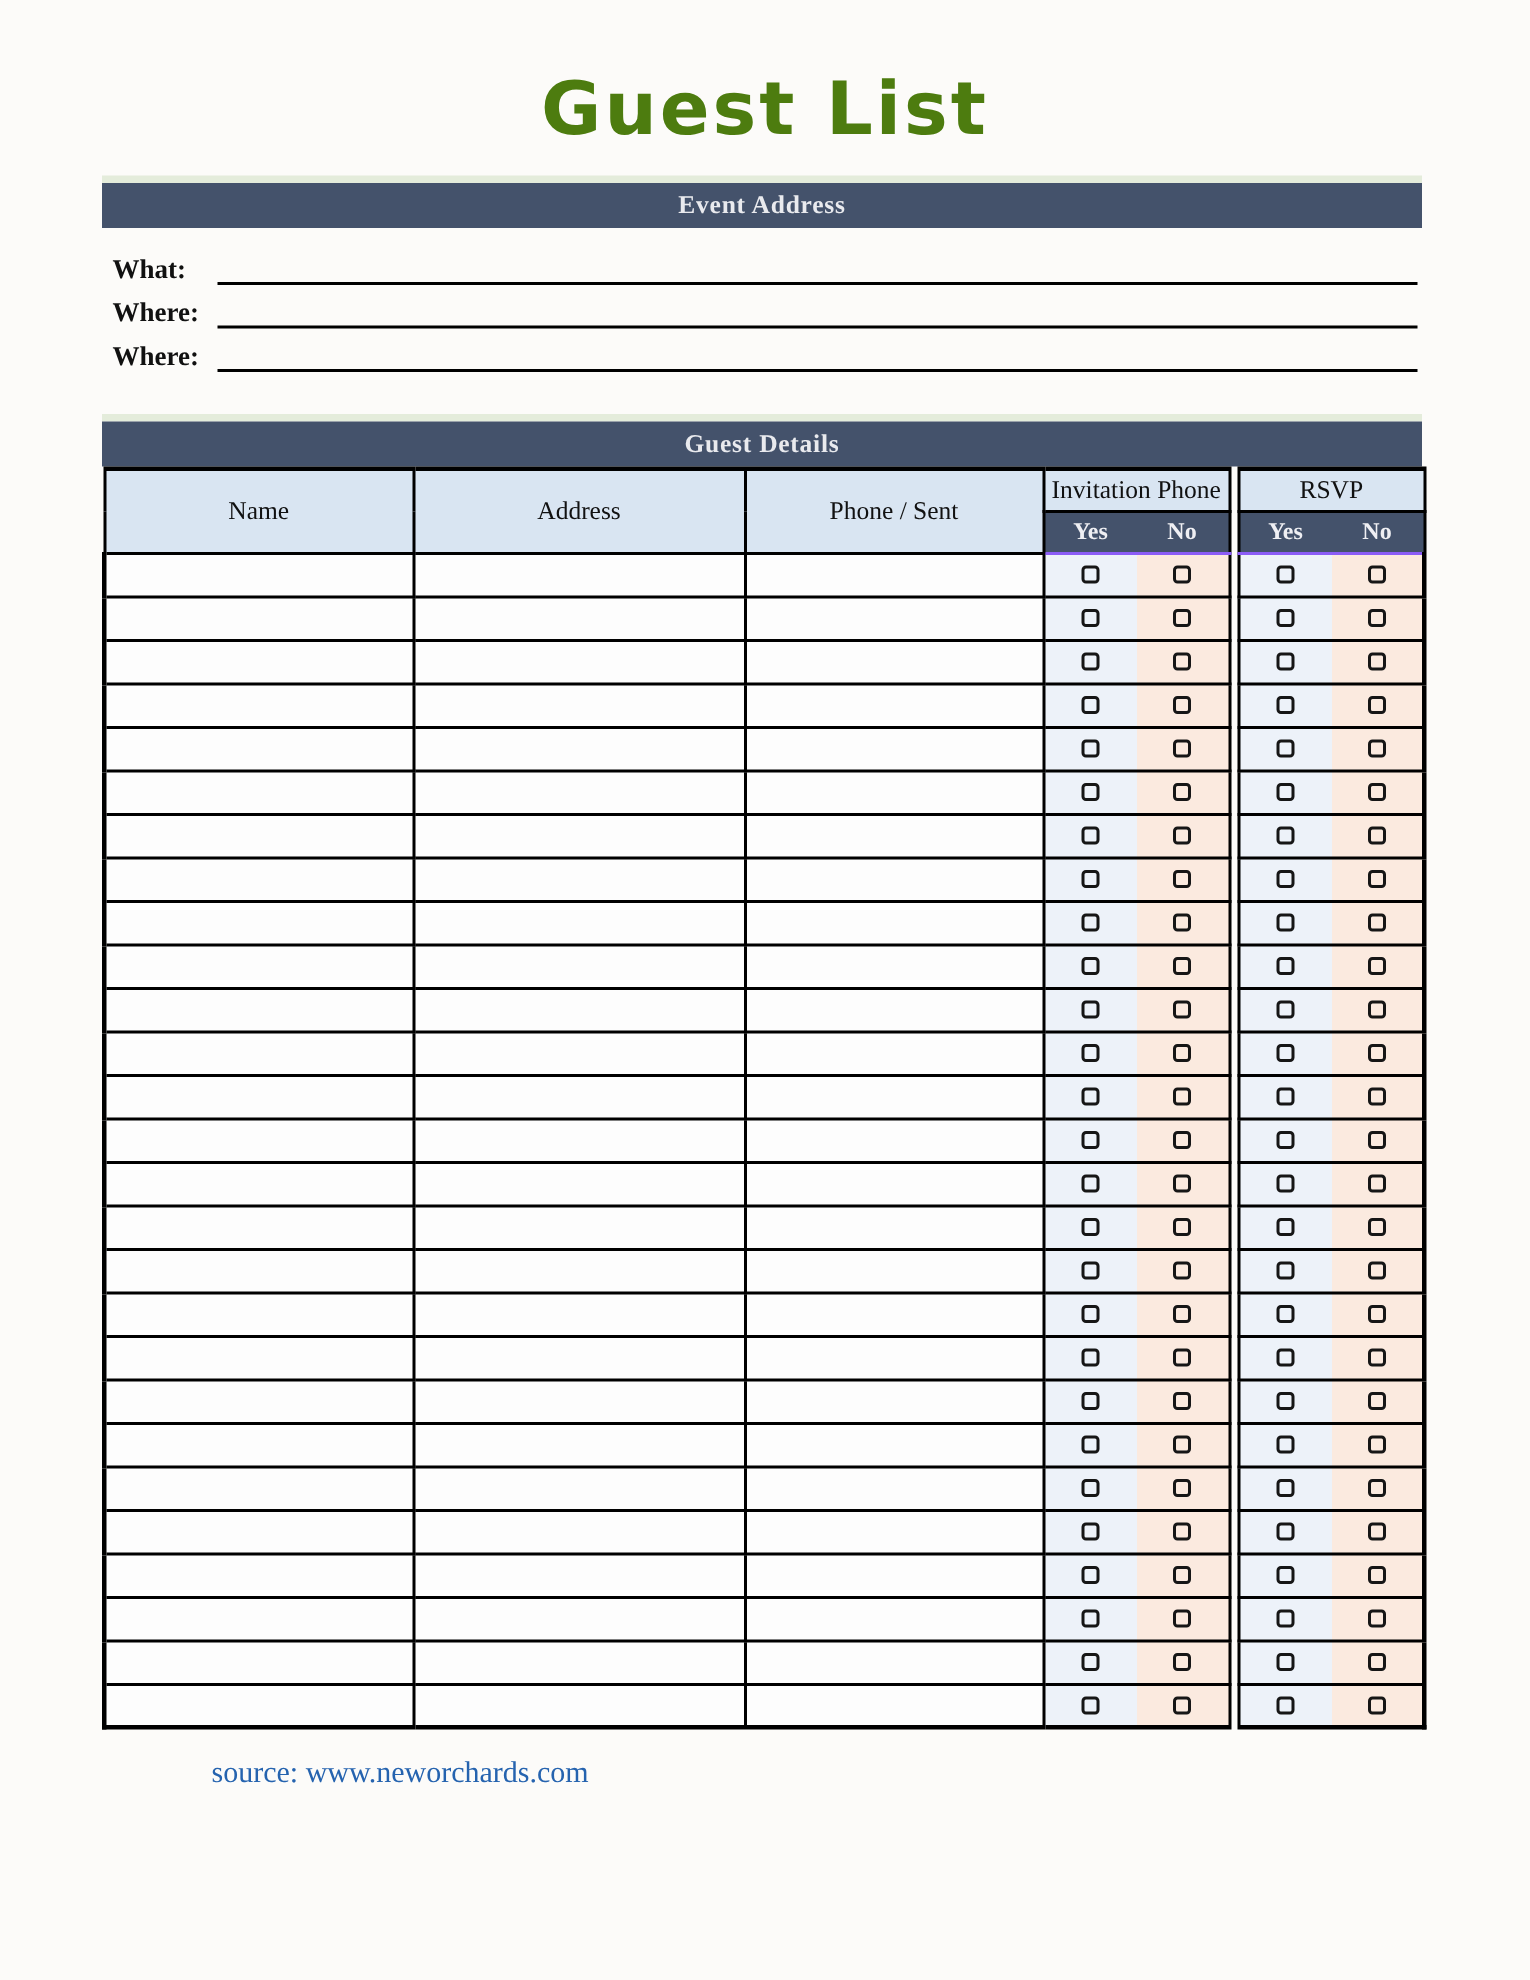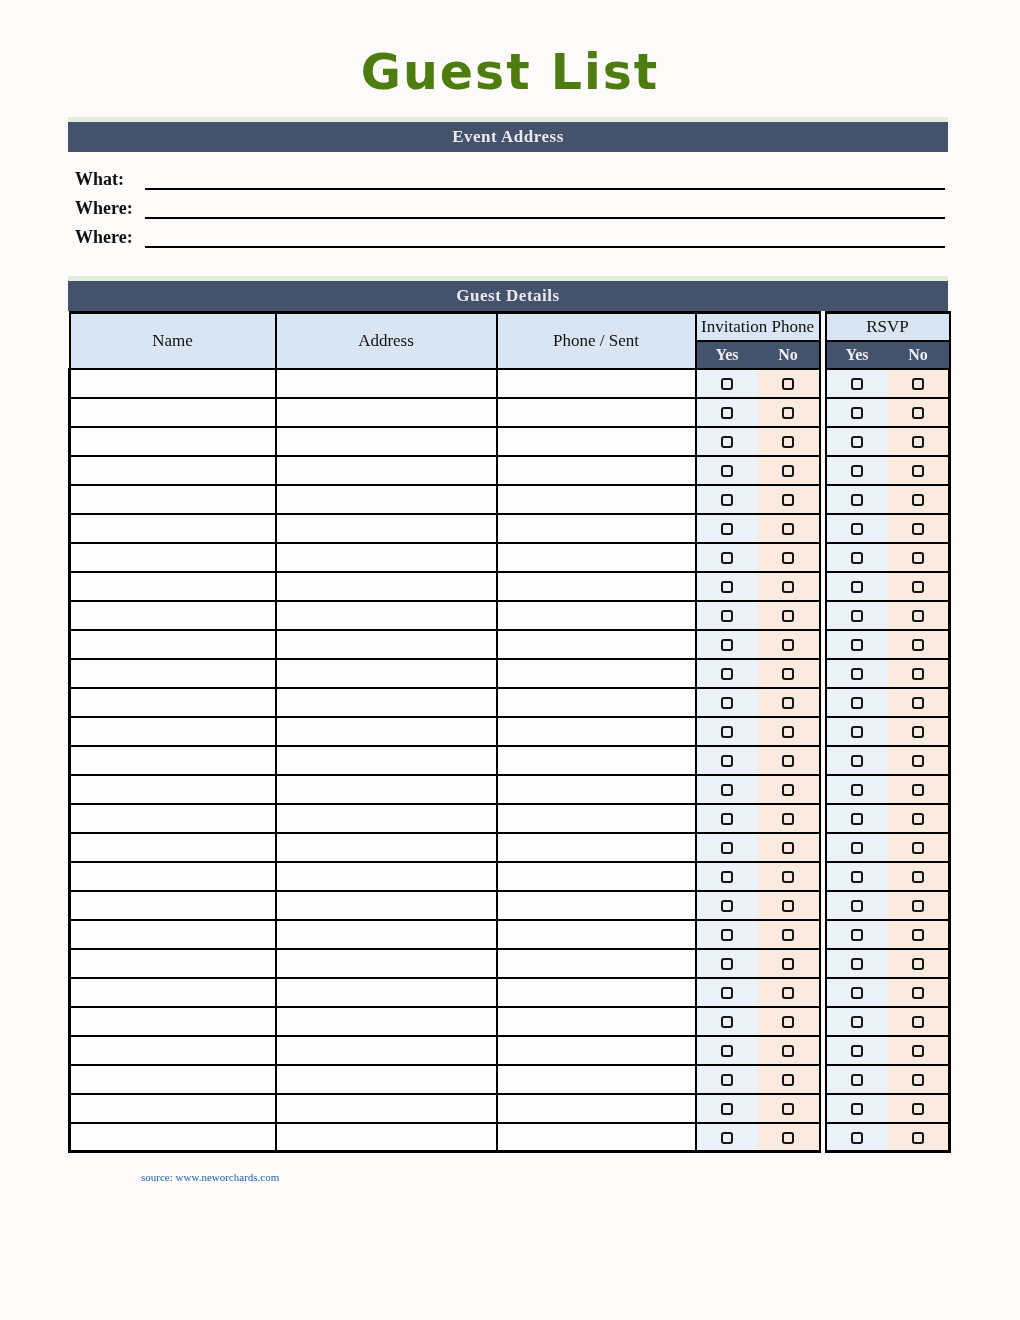--- a/index.html
+++ b/index.html
@@ -61,21 +61,21 @@
     text-align: center; vertical-align: middle;
     height: 28px;
   }
   thead tr:first-child th:not(.gap) { border-top-width: 3px; }
   th.sub {
     height: 28px;
     background: #44526B;
     color: #EFEFF3;
     font-weight: bold; font-size: 16px;
     text-align: center; vertical-align: middle;
-    border-top: 2px solid #000; border-bottom: 2px solid #000000;
+    border-top: 2px solid #000; border-bottom: 2px solid #8b5cf6;
   }
   th.sub.yes { border-left: 2px solid #000; }
   th.sub.no  { border-right: 2px solid #000; }
 
   .gap { border: none; background: transparent; }
 
   tbody td { height: 29px; }
   td.txt { border: 2px solid #000; background: #FDFDFD; }
   td.txt.name { border-left-width: 3px; }
   td.chk {
@@ -91,21 +91,21 @@
     display: inline-block;
     width: 12px; height: 12px;
     border: 2px solid #161616;
     border-radius: 3px;
     background: transparent;
     vertical-align: middle;
   }
 
   .source {
     margin: 18px 0 0 73px;
-    font-size: 11px;
+    font-size: 20px;
     color: #2563AF;
   }
 </style>
 </head>
 <body>
 
 <div class="page">
 
   <h1 class="title">Guest List</h1>
 

